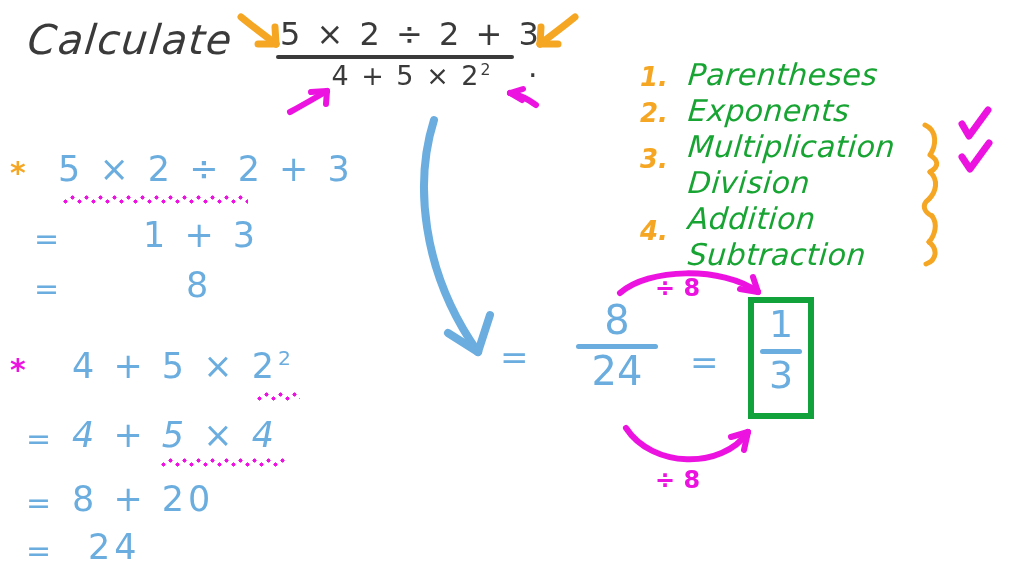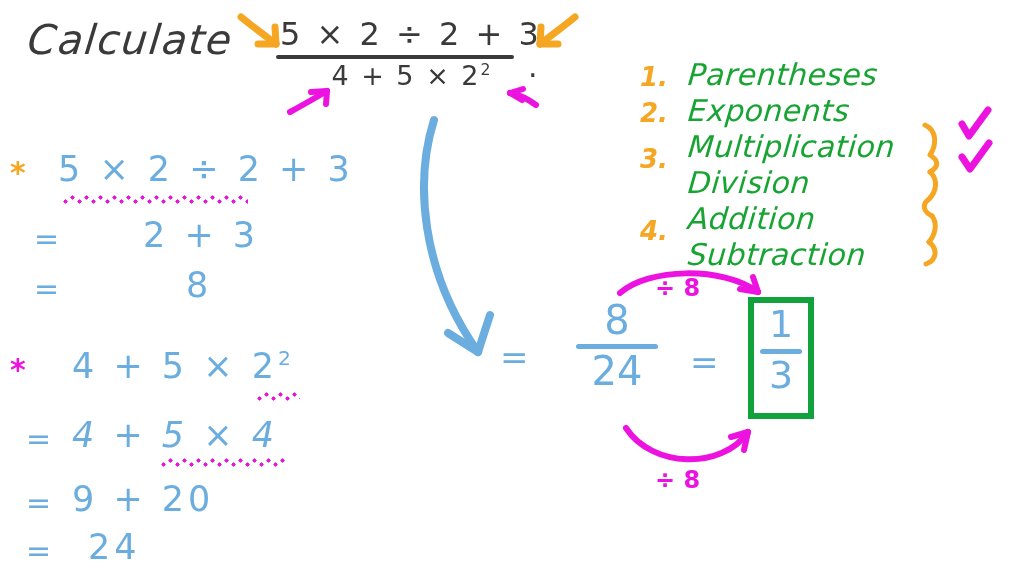--- a/index.html
+++ b/index.html
@@ -185,36 +185,36 @@
     </div>
   </div>
   <div class="abs hand ink-dark" id="problem-period">.</div>
 
   <div class="abs hand ink-orange work-bullet" style="left:10px; top:158px;">*</div>
 
   <div class="abs hand ink-blue work-line" style="left:58px; top:152px;">5 × 2 ÷ 2 + 3</div>
   <div class="abs squiggle" style="left:62px; top:195px; width:186px;"></div>
 
   <div class="abs hand ink-blue work-eq" style="left:34px; top:224px;">=</div>
-  <div class="abs hand ink-blue work-line" style="left:143px; top:218px;">2 + 3</div>
+  <div class="abs hand ink-blue work-line" style="left:143px; top:218px;">1 + 3</div>
 
   <div class="abs hand ink-blue work-eq" style="left:34px; top:274px;">=</div>
   <div class="abs hand ink-blue work-line" style="left:186px; top:268px;">8</div>
 
   <div class="abs hand ink-pink work-bullet" style="left:10px; top:355px;">*</div>
 
   <div class="abs hand ink-blue work-line" style="left:72px; top:348px;"><span>4 + 5 × 2</span><span class="sup">2</span></div>
   <div class="abs squiggle" style="left:256px; top:392px; width:44px;"></div>
 
   <div class="abs hand ink-blue work-eq" style="left:26px; top:424px;">=</div>
   <div class="abs hand ink-blue work-line" style="left:72px; top:418px;font-style:italic;">4 + 5 × 4</div>
   <div class="abs squiggle" style="left:160px; top:458px; width:126px;"></div>
 
   <div class="abs hand ink-blue work-eq" style="left:26px; top:488px;">=</div>
-  <div class="abs hand ink-blue work-line" style="left:72px; top:482px;">9 + 20</div>
+  <div class="abs hand ink-blue work-line" style="left:72px; top:482px;">8 + 20</div>
 
   <div class="abs hand ink-blue work-eq" style="left:26px; top:536px;">=</div>
   <div class="abs hand ink-blue work-line" style="left:88px; top:530px;">24</div>
 
   <div class="abs" id="pemdas">
     <div class="pemdas-row">
       <span class="hand ink-orange pemdas-num">1.</span>
       <span class="hand ink-green pemdas-word">Parentheses</span>
     </div>
     <div class="pemdas-row">

